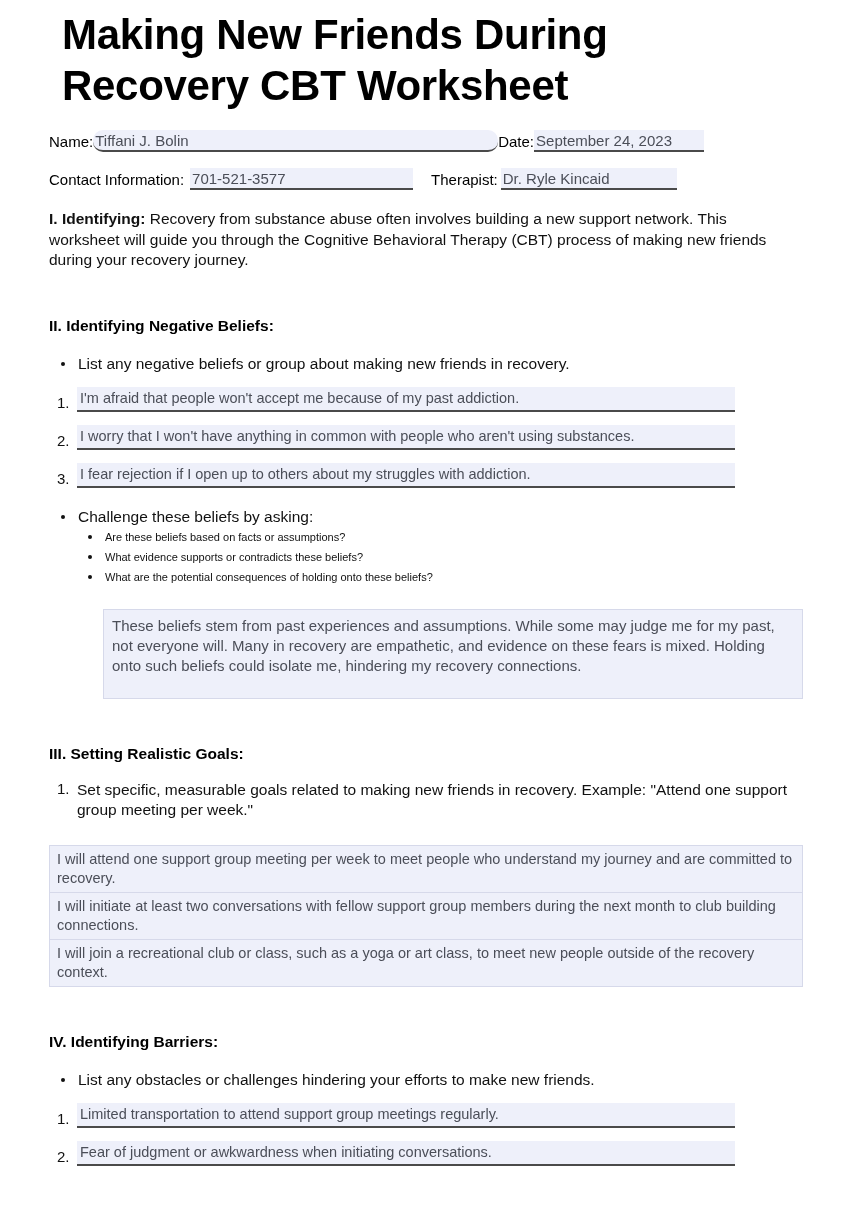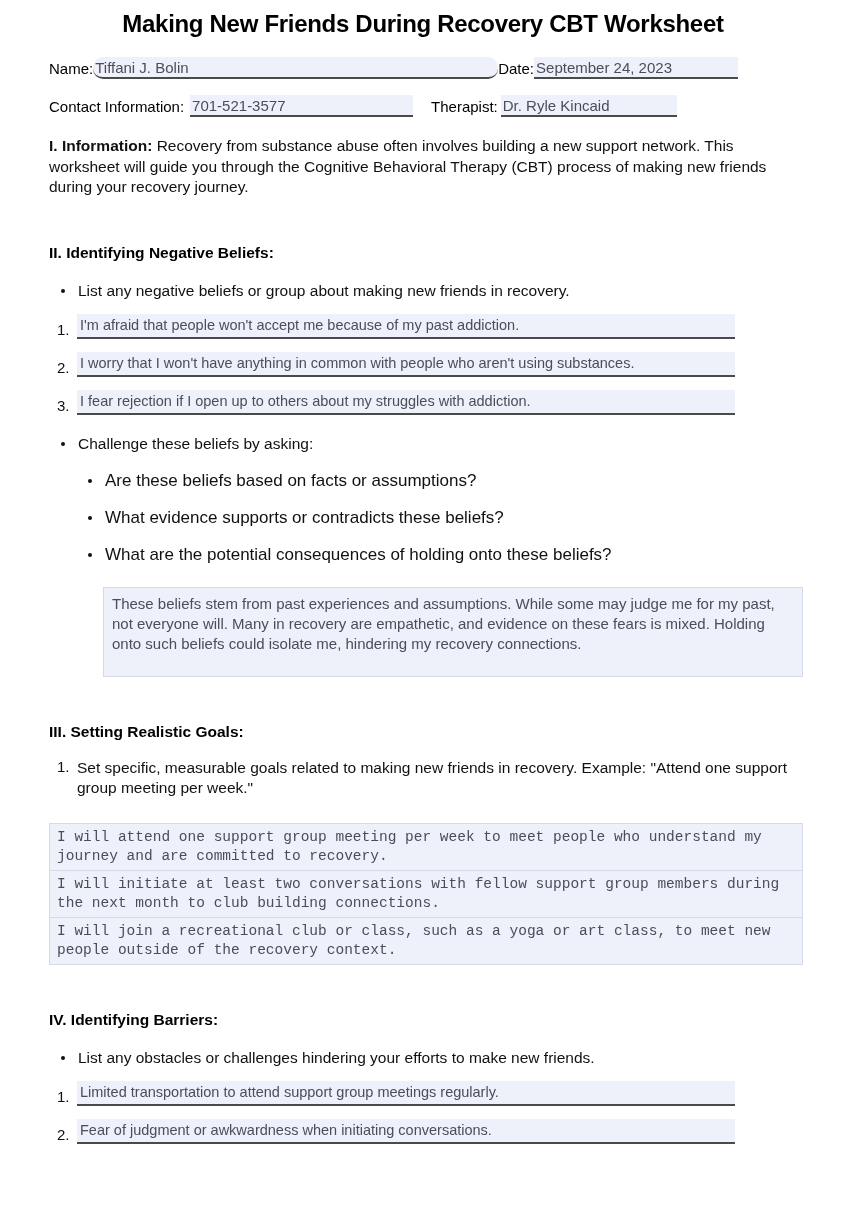--- a/index.html
+++ b/index.html
@@ -19,24 +19,23 @@
 
   .page {
     width: 846px;
     height: 1208px;
     padding: 0;
     position: relative;
   }
 
   
   .doc-title {
-    font-size: 24px;
+    font-size: 42px;
     font-weight: bold;
     line-height: 1.22;
-    text-align: center;
     letter-spacing: -0.3px;
     margin: 9px 62px 0 62px;
     color: #000;
   }
 
   
   .field-block {
     margin: 19px 48px 0 49px;
   }
   .field-row {
@@ -59,21 +58,21 @@
     color: #4b4e58;
     background: #eef0fa;
     border-bottom: 2px solid #4a4a4a;
     font-size: 15px;
     line-height: 19px;
     padding: 1px 2px 0 2px;
     overflow: hidden;
     text-overflow: clip;
   }
   .fv-name      { width: 405px; border-radius: 10px; }
-  .fv-date      { width: 204px; }
+  .fv-date      { width: 170px; }
   .fv-contact   { width: 223px; }
   .fv-therapist { width: 176px; }
 
   
   .intro {
     margin: 19px 49px 0 49px;
     font-size: 15.5px;
     line-height: 20.5px;
     color: #111;
   }
@@ -97,22 +96,22 @@
     position: absolute;
     left: -17px;
     top: 8px;
     width: 4px;
     height: 4px;
     border-radius: 50%;
     background: #111;
   }
   .sub-bullet {
     position: relative;
-    margin: 17px 49px 0 105px;
-    font-size: 17px;
+    margin: 0 49px 0 105px;
+    font-size: 11px;
     line-height: 20px;
     color: #111;
   }
   .sub-bullet::before {
     content: "";
     position: absolute;
     left: -17px;
     top: 8px;
     width: 4px;
     height: 4px;
@@ -157,21 +156,20 @@
     line-height: 20px;
     padding: 6px 8px 22px 8px;
     min-height: 80px;
   }
 
   
   .goal-stack {
     margin: 25px 43px 0 49px;
     border: 1px solid #d6d9ea;
     background: #eef0fa;
-    font-family: Liberation Mono, monospace;
   }
   .goal-box {
     color: #4b4e58;
     font-size: 14.5px;
     line-height: 19px;
     padding: 4px 7px 4px 7px;
     border-bottom: 1px solid #d6d9ea;
   }
   .goal-box:last-child { border-bottom: none; }
 </style>
@@ -197,21 +195,21 @@
       <span class="field-value fv-contact">701-521-3577</span>
       <span style="width:18px"></span>
       <span class="field-label">Therapist:</span>
       <span style="width:3px"></span>
       <span class="field-value fv-therapist">Dr. Ryle Kincaid</span>
     </div>
 
   </div>
 
   <div class="intro">
-    <b>I. Information:</b><span> Recovery from substance abuse often involves building a new support network. This worksheet will guide you through the Cognitive Behavioral Therapy (CBT) process of making new friends during your recovery journey.</span>
+    <b>I. Identifying:</b><span> Recovery from substance abuse often involves building a new support network. This worksheet will guide you through the Cognitive Behavioral Therapy (CBT) process of making new friends during your recovery journey.</span>
   </div>
 
   <div class="section-heading">II. Identifying Negative Beliefs:</div>
 
   <div class="bullet-item">List any negative beliefs or group about making new friends in recovery.</div>
 
   <div class="num-line">
     <span class="num">1.</span>
     <span class="answer">I'm afraid that people won't accept me because of my past addiction.</span>
   </div>

